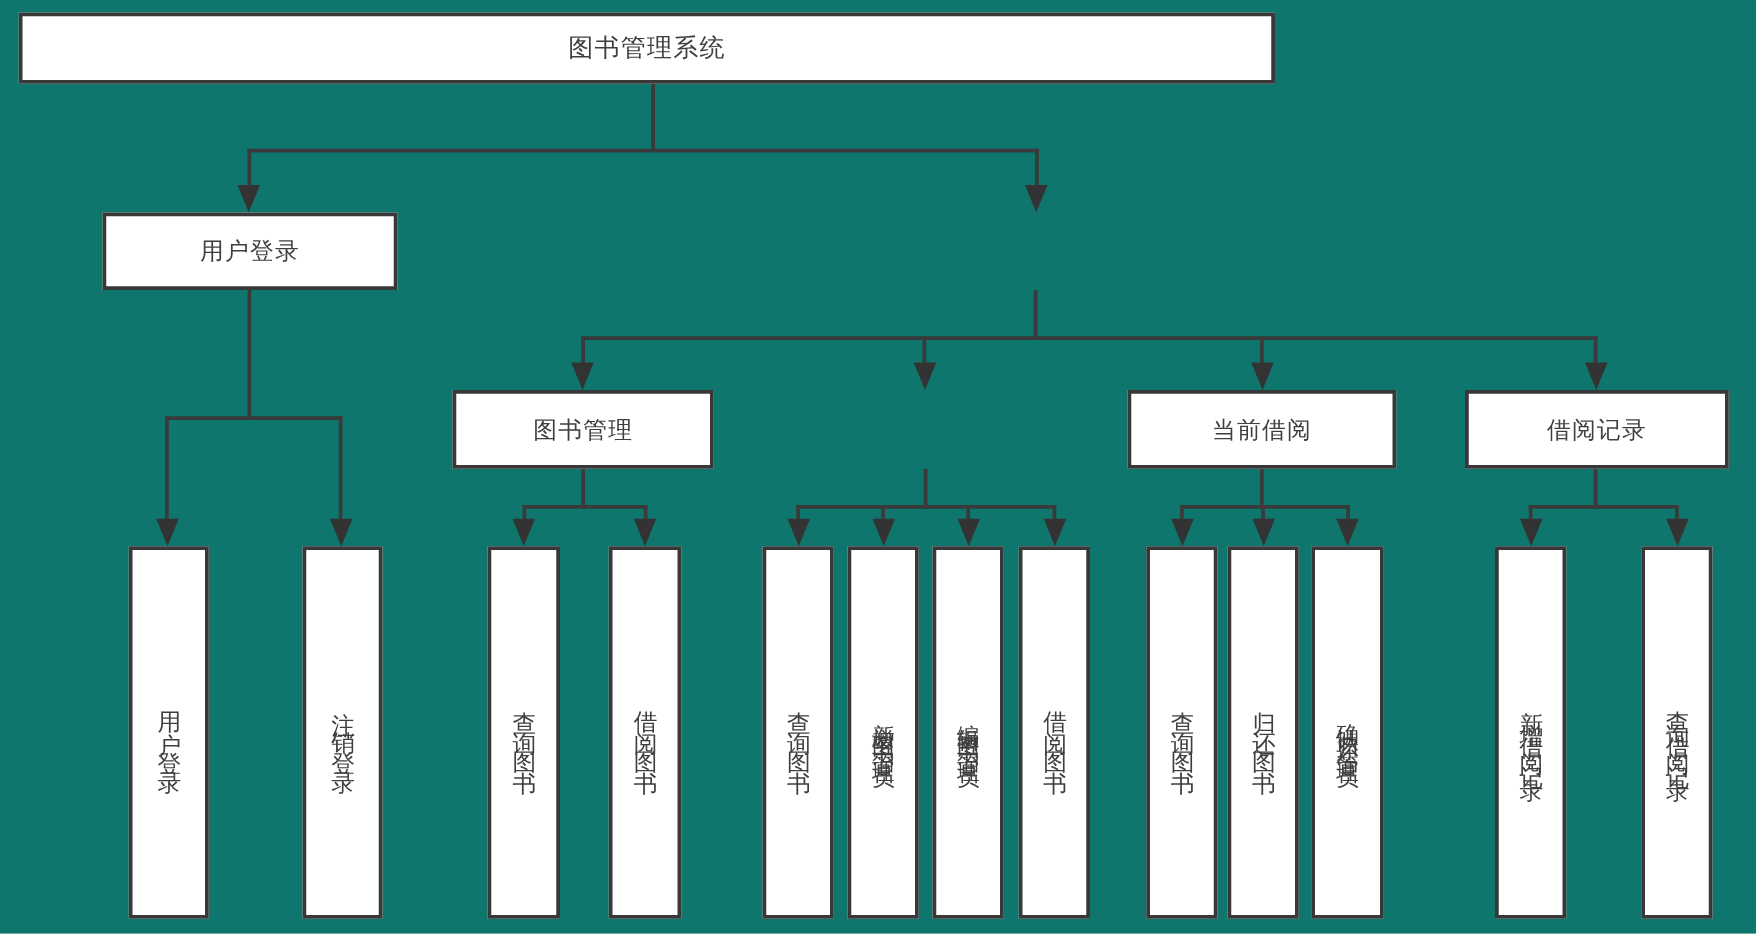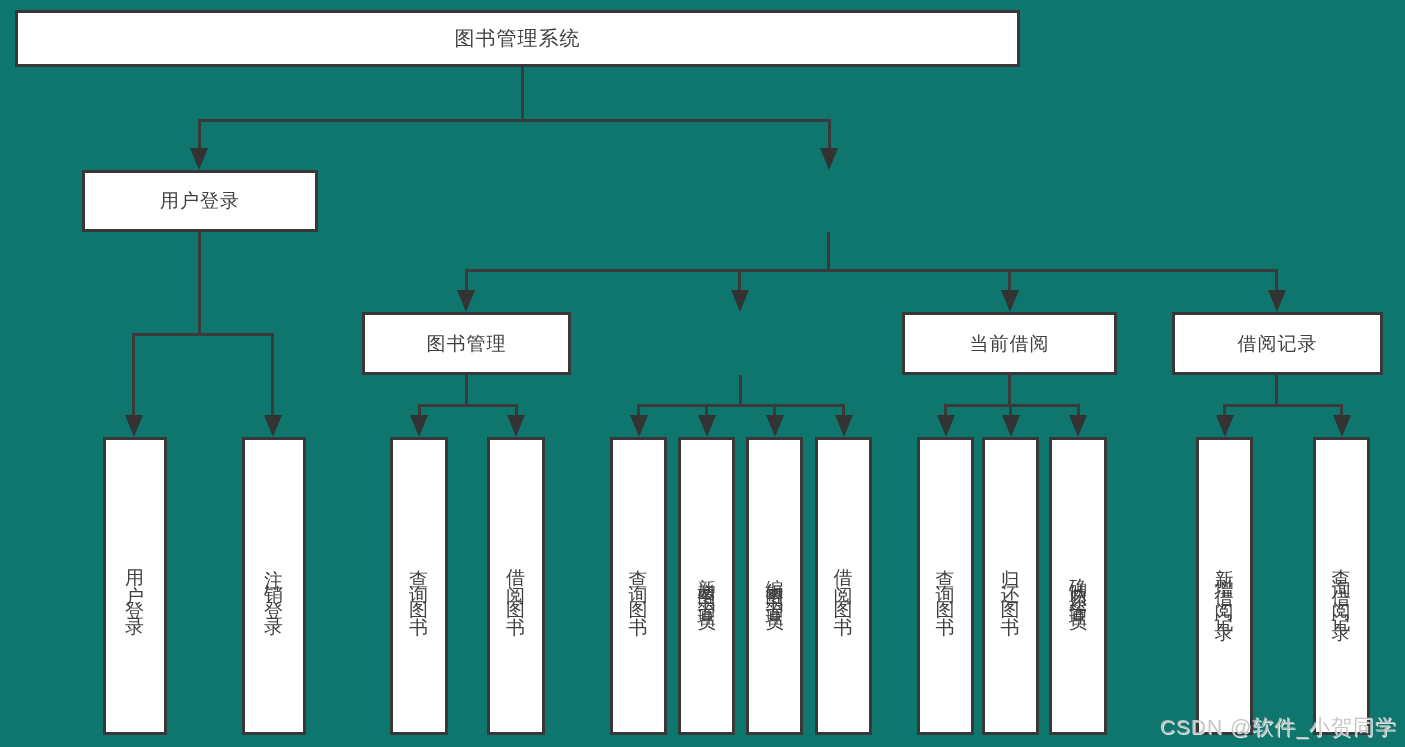--- a/index.html
+++ b/index.html
@@ -187,14 +187,13 @@
     <span>确认归还（管理员）</span>
   </div>
 
   <div class="leaf med" style="left:1196px;width:57px;">
     <span>新增借阅记录</span>
   </div>
   <div class="leaf med" style="left:1313px;width:57px;">
     <span>查询借阅记录</span>
   </div>
 
-  <div id="watermark">CSDN @软件_小贺同学</div>
 </div>
 
 </body></html>

